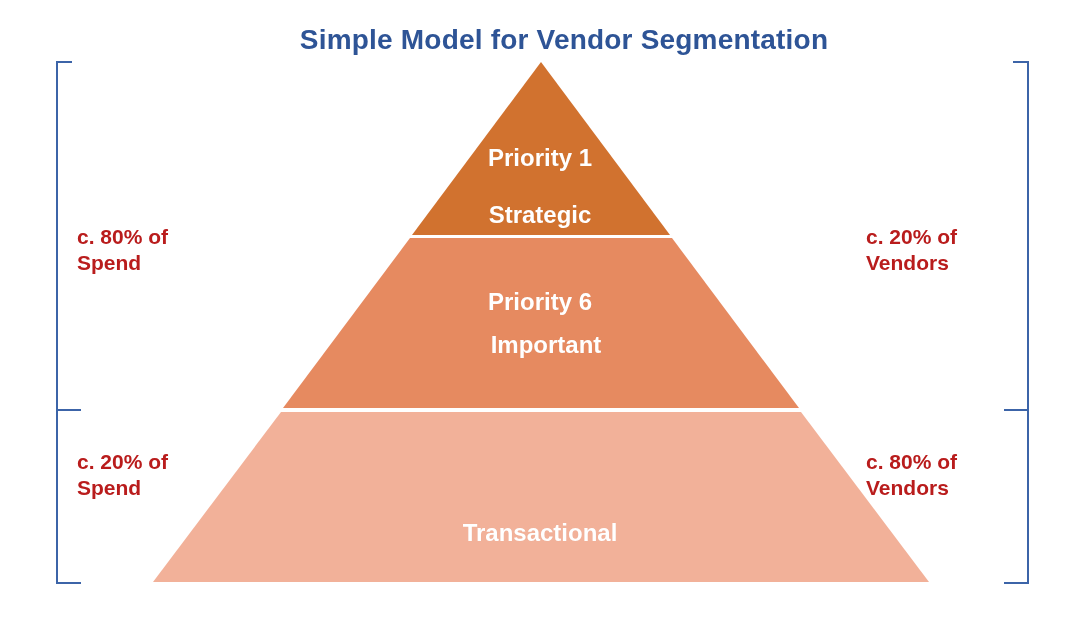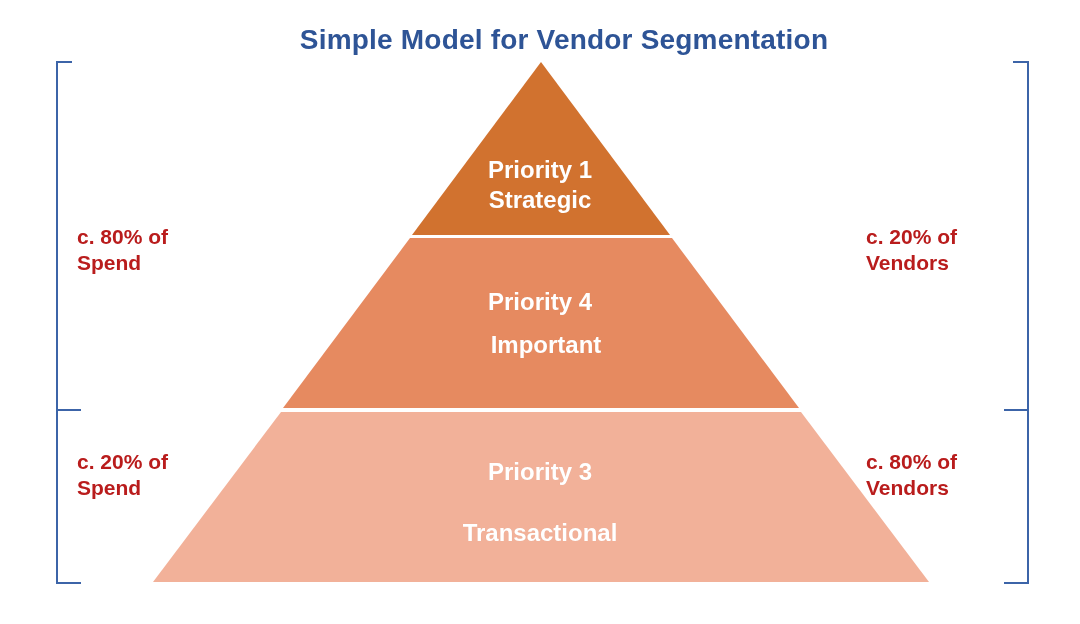--- a/index.html
+++ b/index.html
@@ -35,22 +35,22 @@
   .tier-text {
     position: absolute;
     left: 0;
     width: 1080px;
     text-align: center;
     color: #ffffff;
     font-weight: bold;
     font-size: 24px;
     text-shadow: 0 0 1px rgba(0,0,0,0.05);
   }
-  .t1p { top: 156px; }
-  .t1l { top: 186px; }
+  .t1p { top: 144px; }
+  .t1l { top: 201px; }
   .t2p { top: 288px; }
   .t2l { top: 331px; margin-left: 6px; }
   .t3p { top: 458px; }
   .t3l { top: 519px; }
   .side-label {
     position: absolute;
     font-size: 21px;
     font-weight: bold;
     color: #b91c1c;
     line-height: 1.25;
@@ -77,24 +77,23 @@
     <polygon points="281,412 801,412 929,582 153,582" fill="#F2B199"></polygon>
 
     <path d="M72,62 H57 V583 H81 M57,410 H81" fill="none" stroke-width="2" stroke="#3C64A8"></path>
 
     <path d="M1013,62 H1028 V583 H1004 M1028,410 H1004" fill="none" stroke-width="2" stroke="#3C64A8"></path>
   </svg>
 
   <div class="tier-text t1p">Priority 1</div>
   <div class="tier-text t1l">Strategic</div>
 
-  <div class="tier-text t2p">Priority 4</div>
+  <div class="tier-text t2p">Priority 6</div>
   <div class="tier-text t2l">Important</div>
 
-  <div class="tier-text t3p">Priority 3</div>
   <div class="tier-text t3l">Transactional</div>
 
   <div class="side-label lt">c. 80% of
 Spend</div>
 
   <div class="side-label lb">c. 20% of
 Spend</div>
 
   <div class="side-label rt">c. 20% of
 Vendors</div>

